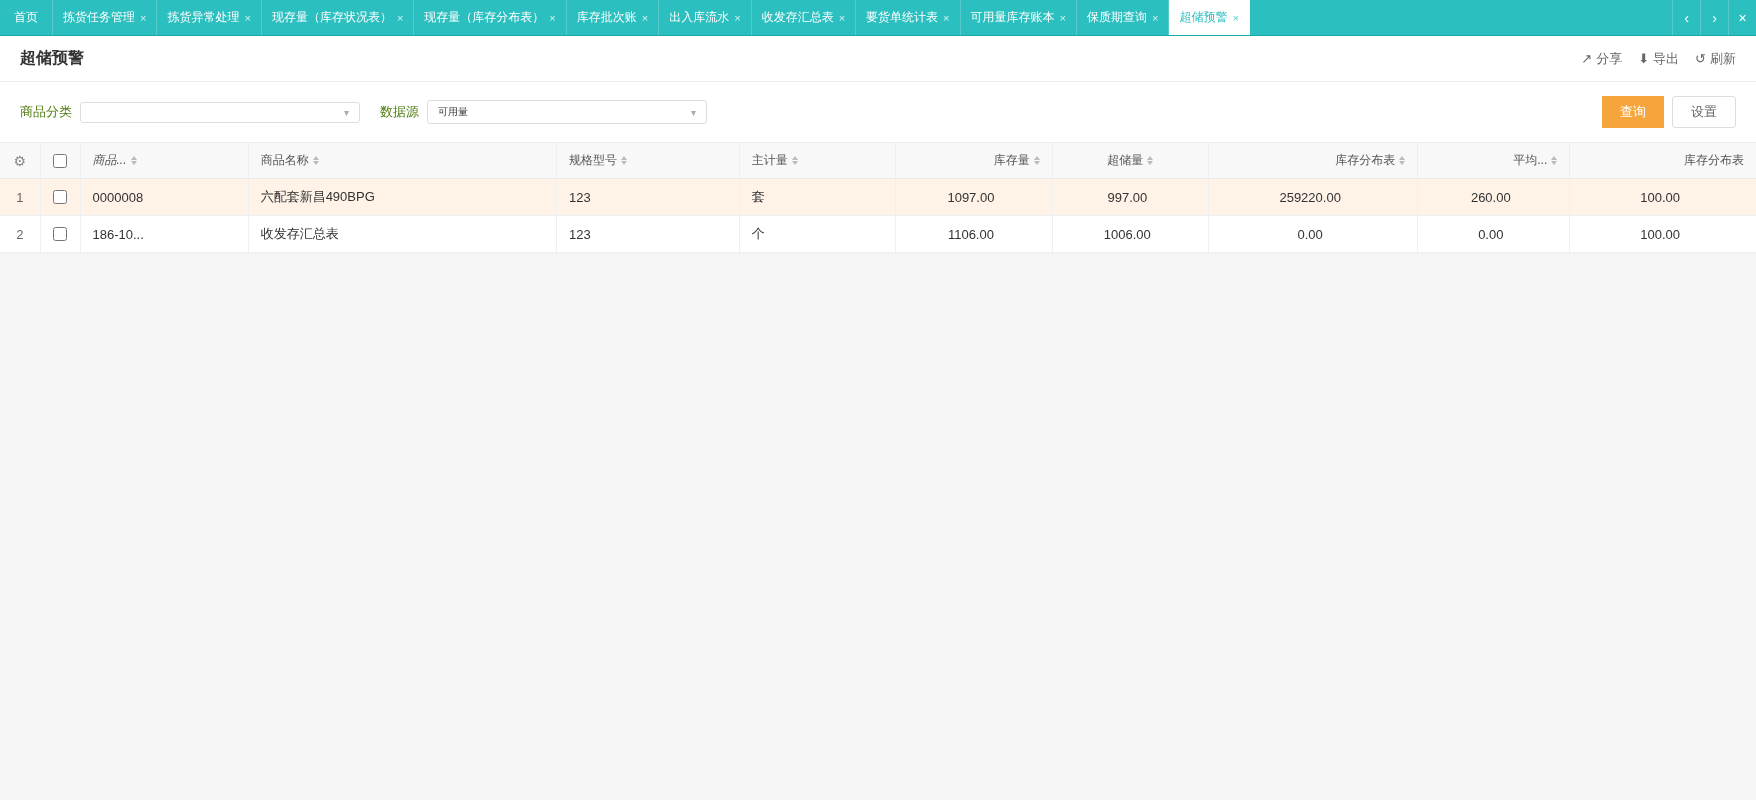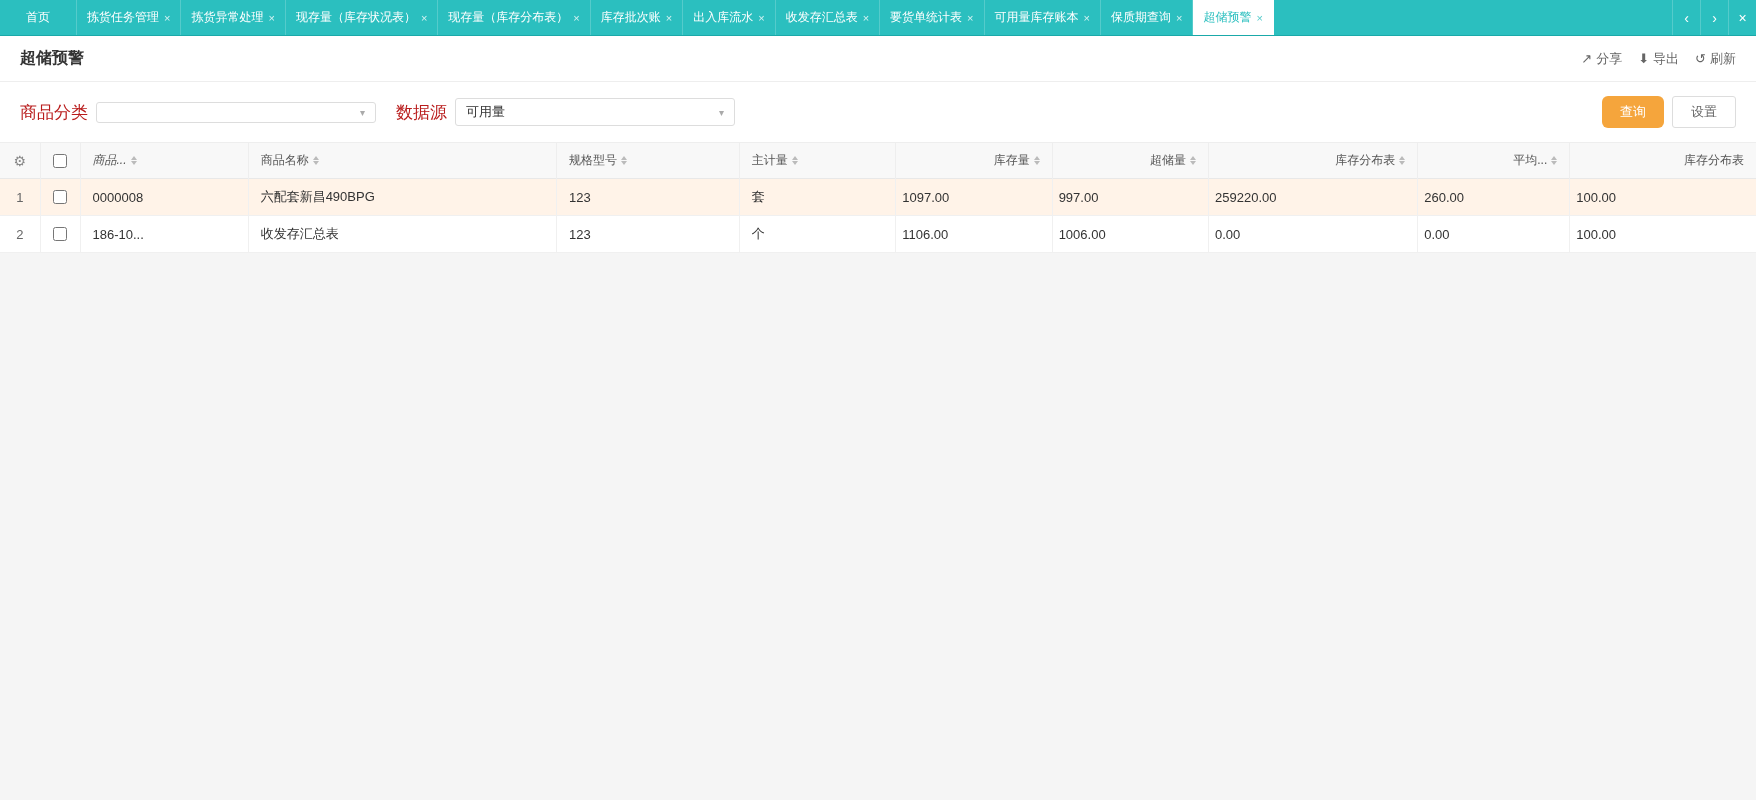--- a/index.html
+++ b/index.html
@@ -28,21 +28,21 @@
     .nav-tab.active {
       background: #fff;
       color: #2bbfbf;
     }
     .nav-tab .close-x {
       margin-left: 5px;
       font-size: 11px;
       opacity: 0.8;
     }
     .nav-tab.home {
-      padding: 0 26px;
+      padding: 0 14px;
     }
     .nav-arrows {
       display: flex;
       align-items: center;
       margin-left: auto;
       height: 100%;
     }
     .nav-arrow-btn {
       width: 28px;
       height: 100%;
@@ -92,57 +92,57 @@
       gap: 20px;
       border-bottom: 1px solid #eee;
       flex-wrap: wrap;
     }
     .filter-group {
       display: flex;
       align-items: center;
       gap: 8px;
     }
     .filter-label {
-      color: #b91c1c;
-      font-size: 17px;
+      color: #4d7c0f;
+      font-size: 13px;
       white-space: nowrap;
     }
     .filter-select {
       display: flex;
       align-items: center;
       border: 1px solid #ddd;
       border-radius: 3px;
       padding: 4px 10px;
       min-width: 200px;
       cursor: pointer;
       background: #fff;
       justify-content: space-between;
     }
     .filter-select-value {
       color: #999;
-      font-size: 13px;
+      font-size: 10px;
     }
     .filter-select-value.filled {
       color: #333;
     }
     .chevron-down {
       font-size: 10px;
       color: #aaa;
     }
     .filter-actions {
       margin-left: auto;
       display: flex;
       gap: 8px;
     }
     .btn-query {
       background: #f5a53c;
       color: #fff;
       border: none;
       padding: 6px 18px;
-      border-radius: 6px;
+      border-radius: 0;
       cursor: pointer;
       font-size: 13px;
     }
     .btn-settings {
       background: #fff;
       color: #666;
       border: 1px solid #ddd;
       padding: 6px 18px;
       border-radius: 3px;
       cursor: pointer;
@@ -198,21 +198,21 @@
     tbody tr.row-highlighted { background: #fff3e8; }
 
     tbody td {
       padding: 9px 12px;
       font-size: 13px;
       color: #333;
       border-right: 1px solid #f0f0f0;
     }
     tbody td:last-child { border-right: none; }
 
-    .td-number { text-align: left; padding-left: 6px; }
+    .td-number { text-align: center; padding-left: 6px; }
     .td-center { text-align: center; }
 
     
     .cb-wrap {
       display: flex;
       align-items: center;
       justify-content: center;
     }
     input[type=checkbox] {
       width: 14px;
@@ -385,21 +385,21 @@
         <th style="cursor:pointer; text-align:right;">
           <div class="th-inner" style="justify-content:flex-end;">
             <span>库存量</span>
             <div class="sort-icon">
               <span class="sort-up"></span>
               <span class="sort-down"></span>
             </div>
           </div>
         </th>
         <th style="cursor:pointer; text-align:right;">
-          <div class="th-inner" style="justify-content:flex-end;">
+          <div class="th-inner" style="justify-content:center;">
             <span>超储量</span>
             <div class="sort-icon">
               <span class="sort-up"></span>
               <span class="sort-down"></span>
             </div>
           </div>
         </th>
         <th style="cursor:pointer; text-align:right;">
           <div class="th-inner" style="justify-content:flex-end;">
             <span>库存分布表</span>

